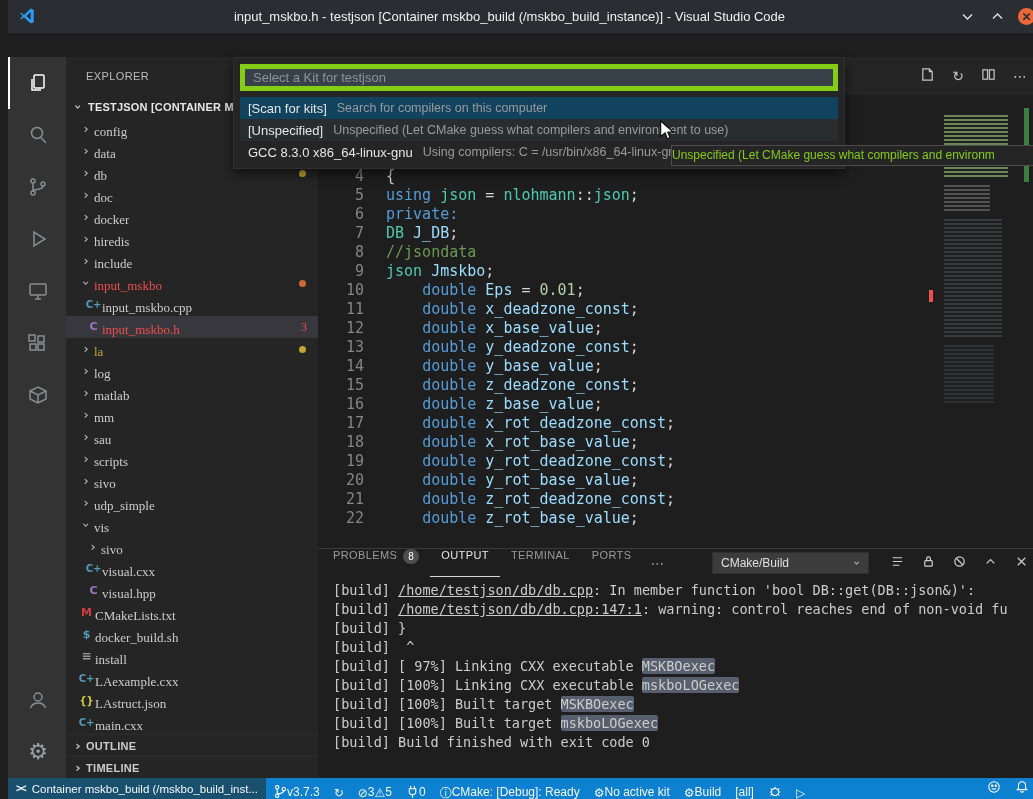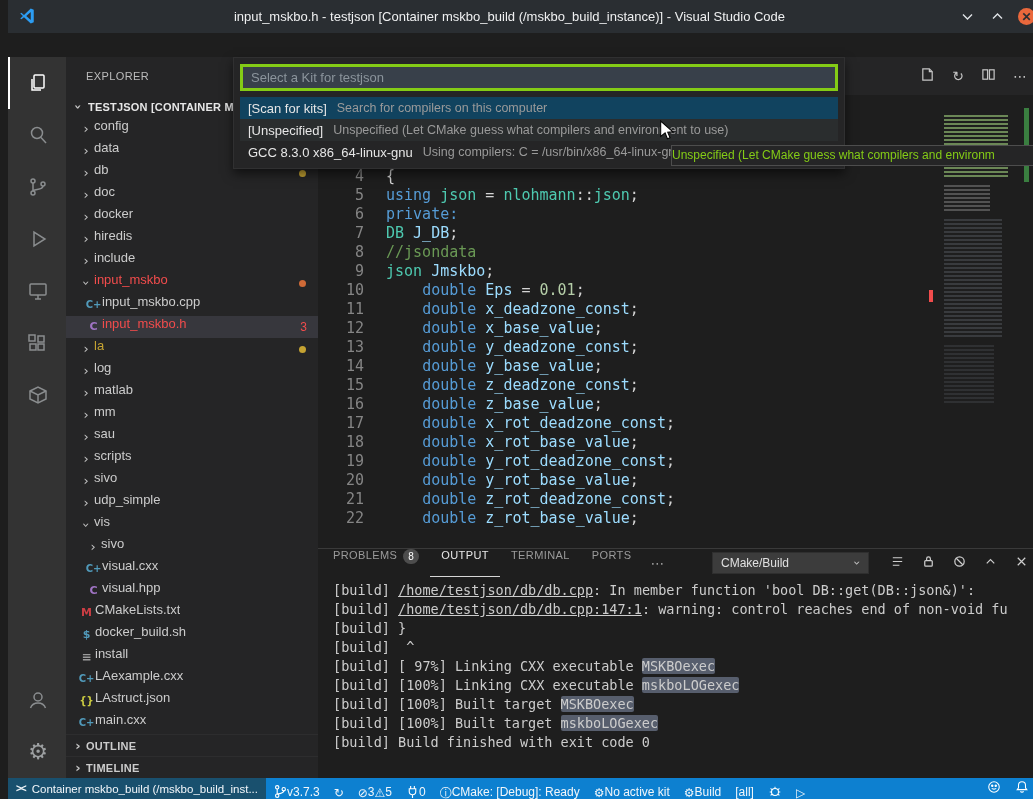--- a/index.html
+++ b/index.html
@@ -31,21 +31,21 @@
 .sidebar{position:absolute;left:58px;top:57px;width:252px;height:721px;background:#252526;color:#cccccc;}
 .sb-title{height:39px;line-height:39px;padding-left:20px;font-size:11px;letter-spacing:.4px;color:#bcbcbc;}
 .section-head{height:22px;display:flex;align-items:center;font-size:11px;font-weight:700;color:#e7e7e7;padding-left:4px;white-space:nowrap;overflow:hidden;}
 .section-label{margin-left:2px;letter-spacing:.2px;}
 .chev{display:none;width:16px;flex:none;text-align:center;color:#c5c5c5;font-size:13px;line-height:22px;font-family:"DejaVu Sans",sans-serif;}
 .c-col{display:inline-block;}
 .c-col::before{content:"›";}
 .c-exp{display:inline-block;}
 .c-exp::before{content:"›";display:inline-block;transform:rotate(90deg);}
 .tree{height:616px;overflow:hidden;}
-.titem{height:22px;display:flex;align-items:flex-start;padding-left:12px;position:relative;font-size:13px;color:#cccccc;}
+.titem{height:22px;display:flex;align-items:flex-end;padding-left:12px;position:relative;font-size:13px;color:#cccccc;font-family:Liberation Serif, serif;}
 .titem.i1{padding-left:19px;}
 .titem.sel{background:#37373d;}
 .tlabel{white-space:nowrap;overflow:hidden;}
 .lab-err{color:#f14c4c;}
 .lab-warn{color:#c5a332;}
 .ficon{display:none;width:17px;flex:none;text-align:center;font-weight:700;font-size:10px;line-height:22px;font-family:"DejaVu Sans",sans-serif;}
 .fi-cpp{display:inline-block;color:#519aba;}.fi-cpp::before{content:"C+";}
 .fi-h{display:inline-block;color:#a074c4;}.fi-h::before{content:"C";font-size:11px;}
 .fi-cmake{display:inline-block;color:#cc3e44;}.fi-cmake::before{content:"M";font-size:11px;}
 .fi-sh{display:inline-block;color:#519aba;}.fi-sh::before{content:"$";font-size:11px;}
@@ -99,21 +99,21 @@
 .statusbar{position:absolute;left:0;top:778px;width:1033px;height:21px;background:#0d80d0;display:flex;align-items:center;color:#f2f6fa;font-size:12px;white-space:nowrap;}
 .sb-remote{height:100%;display:flex;align-items:center;gap:6px;background:#19506e;padding:0 8px;max-width:305px;overflow:hidden;font-size:11.5px;}
 .remote-glyph{font-weight:700;font-size:10px;letter-spacing:-1px;}
 .sb-item{display:flex;align-items:flex-end;gap:0;padding:0 7px;height:100%;}
 .sb-item svg{stroke:#ffffff;fill:none;stroke-width:1.2;}
 .sb-glyph{font-family:"DejaVu Sans",sans-serif;font-size:12px;line-height:1;}
 .sb-right{margin-left:auto;display:flex;align-items:center;gap:14px;padding-right:12px;}
 
 
 .quickpick{position:absolute;left:225px;top:57px;width:612px;background:#252526;z-index:40;border:1px solid #303031;box-shadow:0 5px 10px rgba(0,0,0,.55);padding:6px 6px 5px;}
-.qp-input{display:block;width:100%;height:27px;background:#38404a;border:3px solid #84cc16;color:#cccccc;font-size:13px;padding:0 8px;outline:none;font-family:"Liberation Sans",sans-serif;}
+.qp-input{display:block;width:100%;height:27px;background:#38404a;border:5px solid #84cc16;color:#cccccc;font-size:13px;padding:0 8px;outline:none;font-family:"Liberation Sans",sans-serif;}
 .qp-input::placeholder{color:#8b949c;}
 .qp-list{margin-top:6px;}
 .qp-row{height:22px;display:flex;align-items:center;padding:8px 8px;font-size:13px;white-space:nowrap;overflow:hidden;}
 .qp-label{color:#e6e6e6;}
 .qp-desc{color:#9a9a9a;margin-left:10px;font-size:12.5px;}
 .qp-focus{background:#11435f;}
 .qp-hover{background:#2a2d2e;}
 .tooltip{position:absolute;left:663px;top:145px;width:370px;height:21px;background:#252526;border:1px solid #4d4d4d;color:#84cc16;font-size:12px;line-height:19px;padding:0 0;white-space:nowrap;overflow:hidden;z-index:50;}
 .cursor{position:absolute;left:650px;top:120px;z-index:60;}
 </style>

